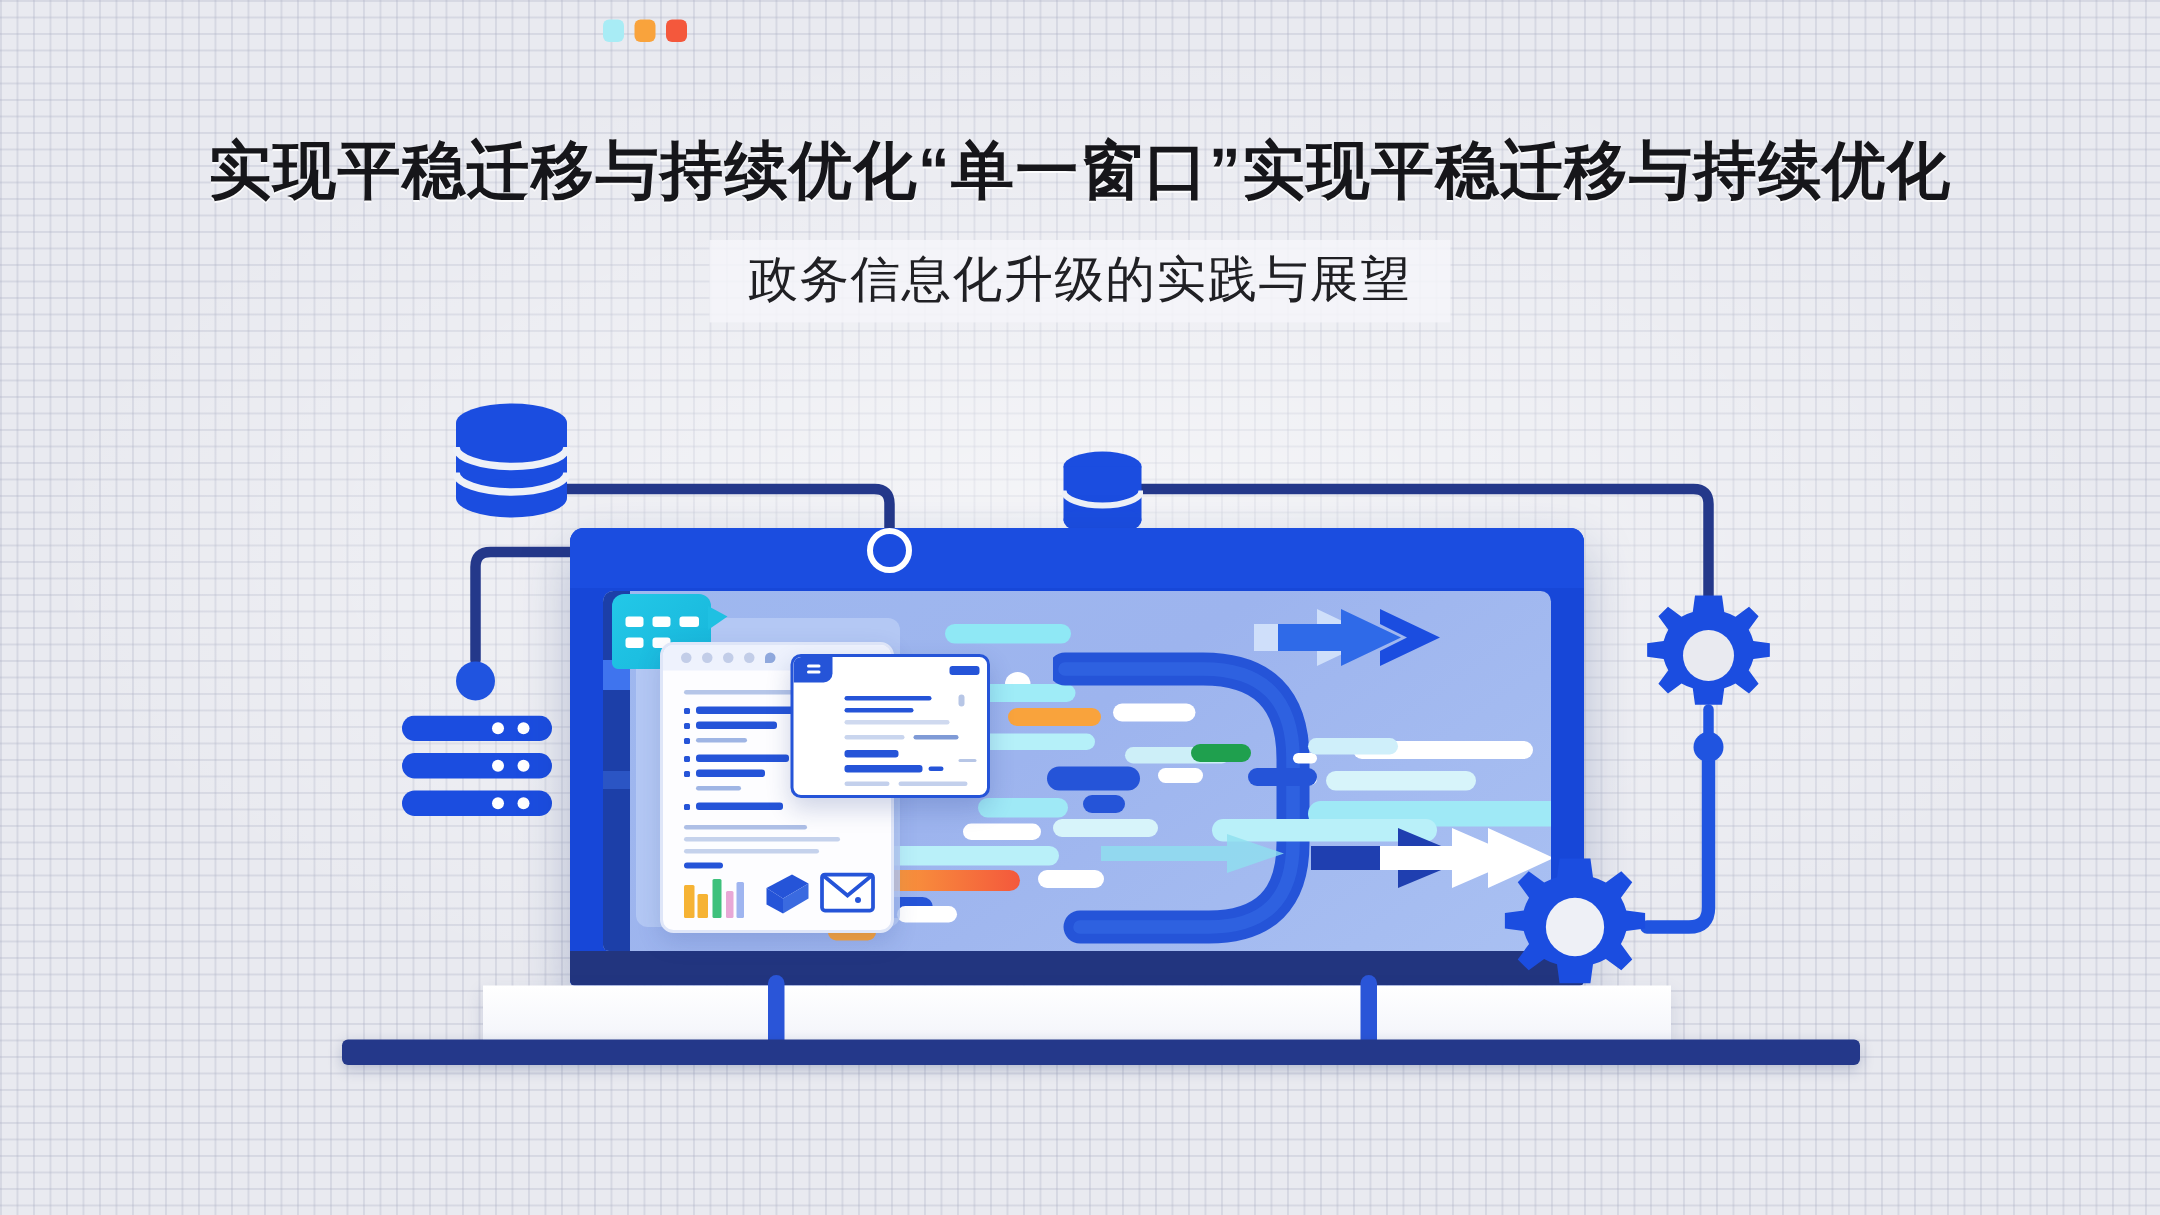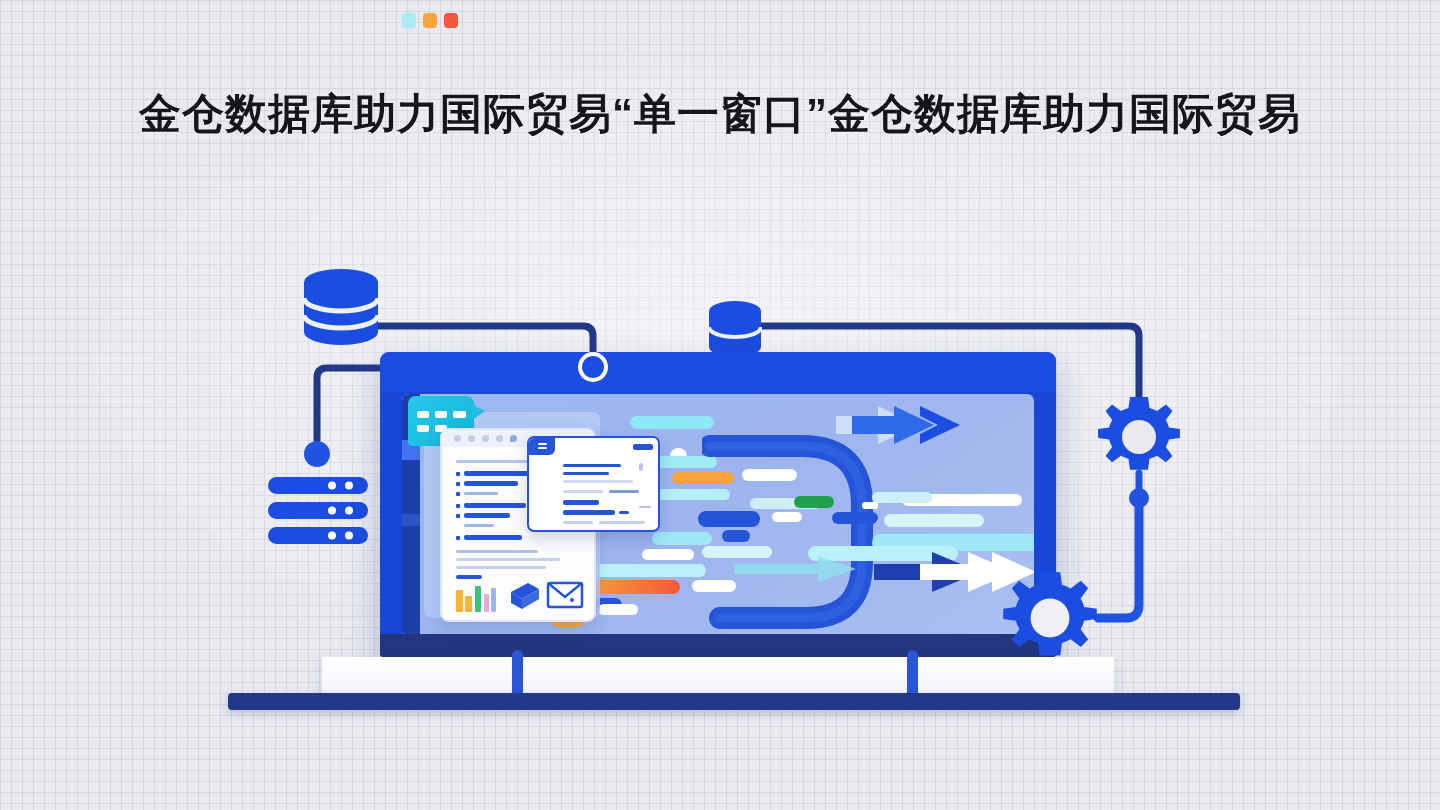--- a/index.html
+++ b/index.html
@@ -147,21 +147,22 @@
     border:4px solid #ffffff; background:transparent;
   }
   svg{display:block;}
 </style>
 </head>
 <body>
 
 <div id="stage">
 
   <div class="title-wrap">
-    <div id="page-title">金仓数据库助力国际贸易“单一窗口”金仓数据库助力国际贸易</div>
+    <div id="page-title">实现平稳迁移与持续优化“单一窗口”实现平稳迁移与持续优化</div>
+    <div><span id="page-subtitle">政务信息化升级的实践与展望</span></div>
   </div>
 
   <div id="illustration">
 
     <svg class="abs" style="left:0;top:0;width:1440px;height:810px;">
 
       <path d="M372 326 H583 Q593 326 593 336 V352" fill="none" stroke="#24388a" stroke-width="7" stroke-linecap="round"></path>
 
       <path d="M392 368 H327 Q317 368 317 378 V440" fill="none" stroke="#24388a" stroke-width="7" stroke-linecap="round"></path>
 

